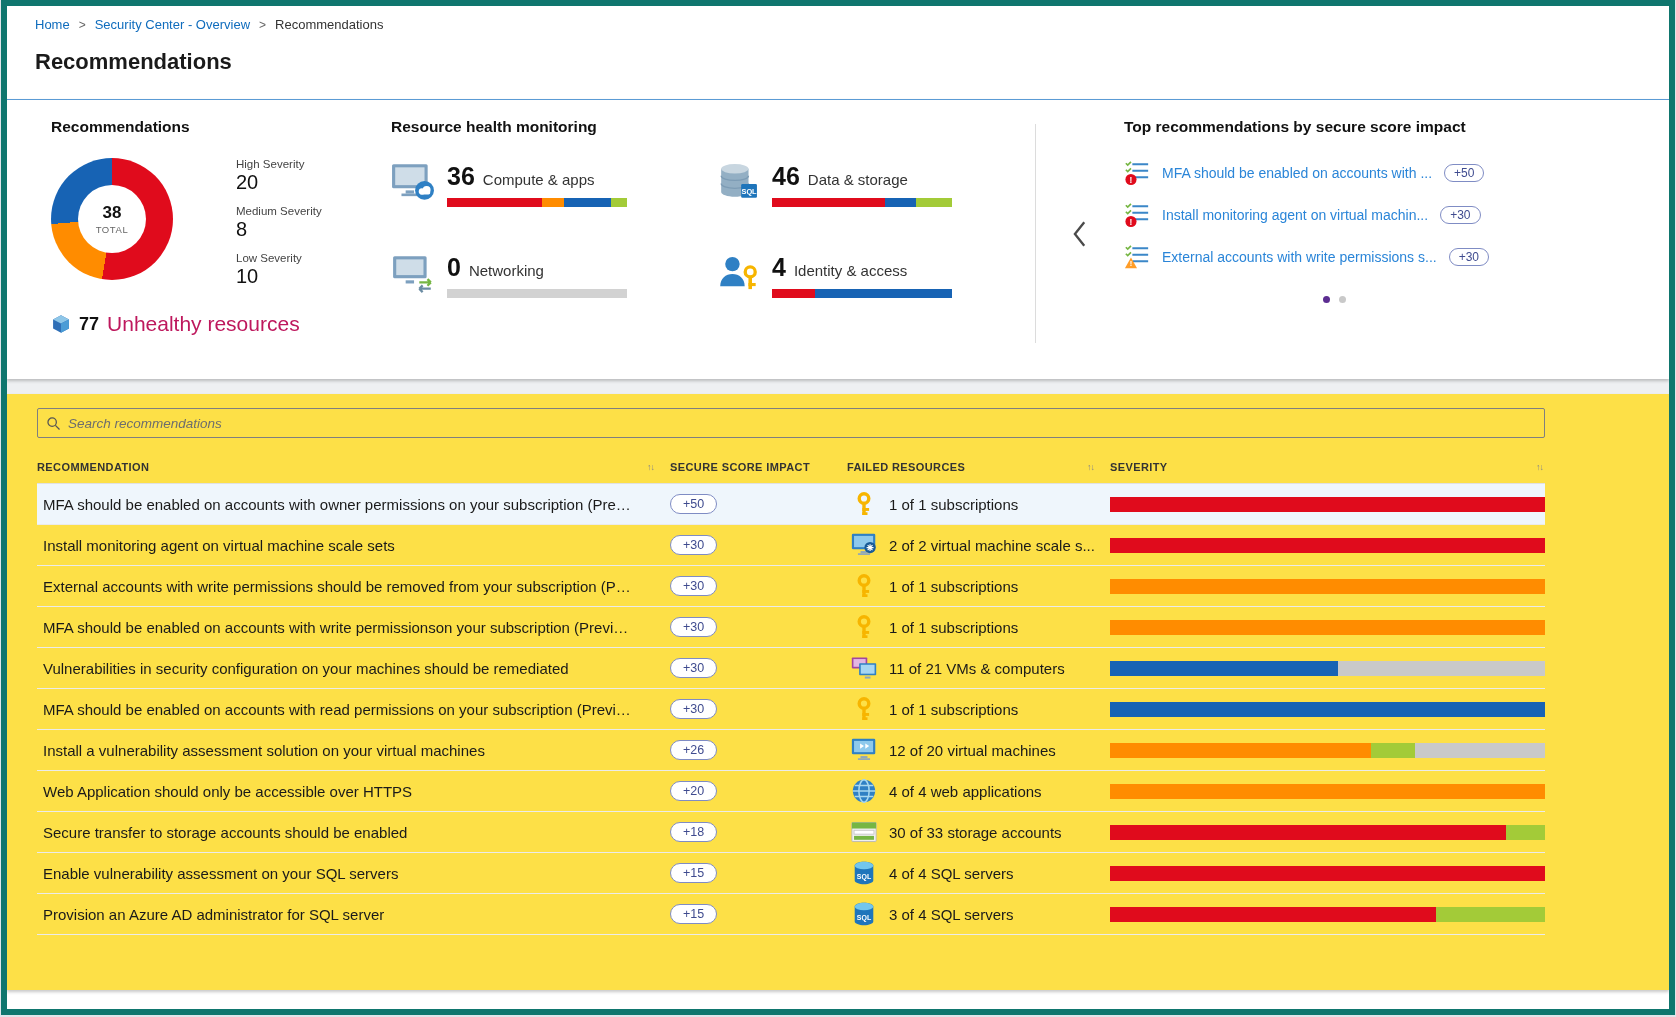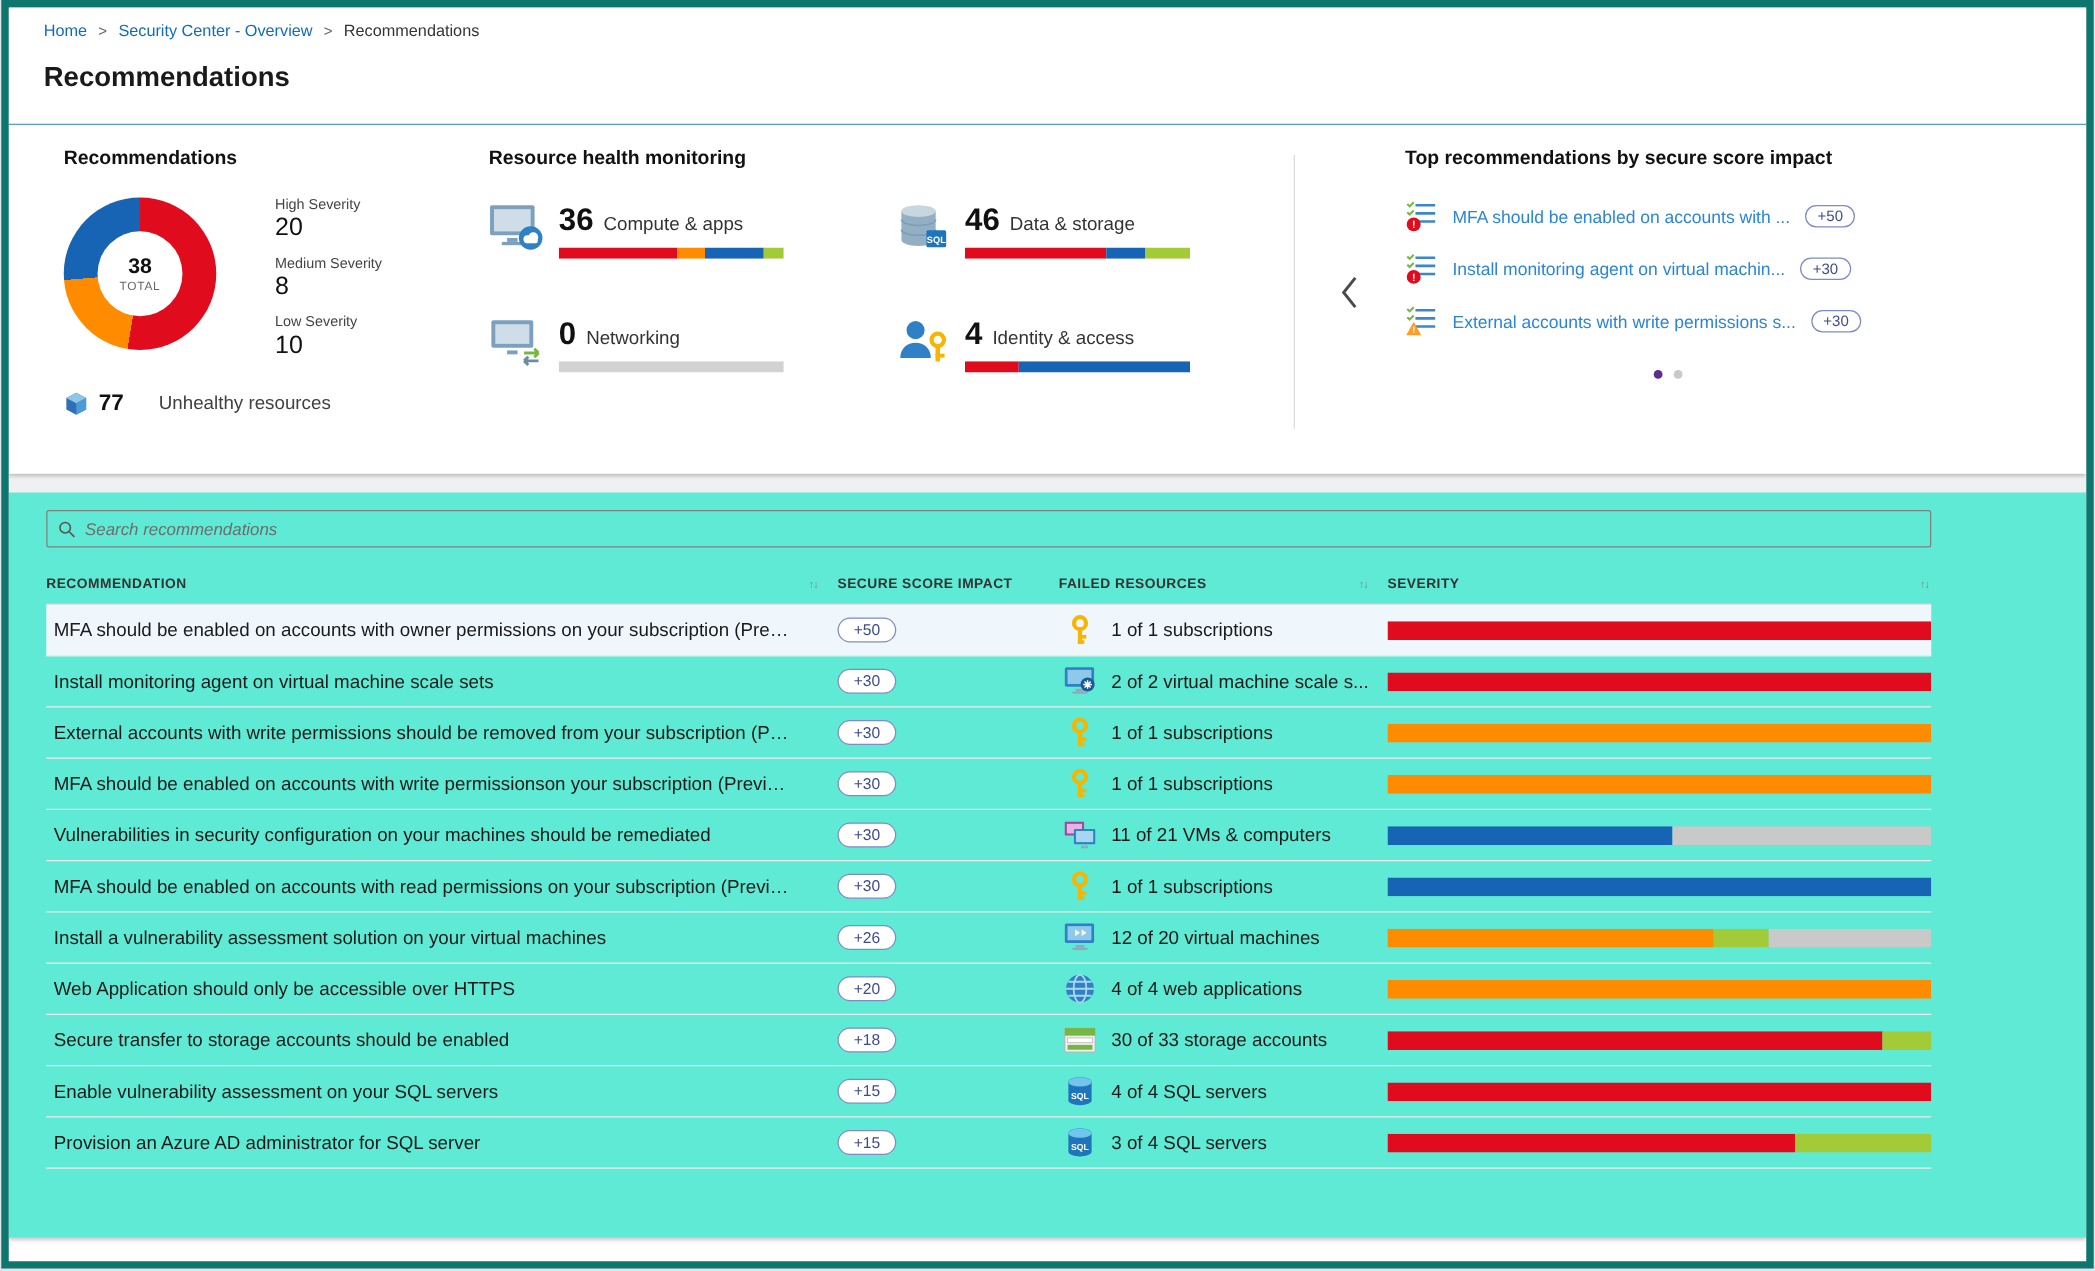--- a/index.html
+++ b/index.html
@@ -21,29 +21,29 @@
   .dash { background: #fff; display: flex; padding: 18px 28px 0; height: 280px; border-top: 1px solid #5b9bd5; box-shadow: 0 2px 3px rgba(0,0,0,.22); position: relative; }
   .sec-title { font-size: 15.5px; font-weight: 700; color: #111; }
 
   .sec-a { width: 352px; padding-left: 16px; }
   .donut-row { display: flex; margin-top: 22px; gap: 34px; }
   .donut { width: 122px; height: 122px; border-radius: 50%; position: relative; flex: none; }
   .donut-hole { position: absolute; inset: 27px; background: #fff; border-radius: 50%; display: flex; flex-direction: column; align-items: center; justify-content: center; }
   .donut-total { font-size: 17px; font-weight: 700; color: #111; }
   .donut-total-label { font-size: 9.5px; color: #666; letter-spacing: .6px; margin-top: 1px; }
   .legend { display: flex; flex-direction: column; gap: 9px; }
-  .leg-item { display: flex; gap: 8px; }
+  .leg-item { display: flex; gap: 24px; }
   .leg-chip { width: 5px; height: 38px; flex: none; }
   .leg-label { font-size: 11.5px; color: #444; }
   .leg-value { font-size: 20px; color: #111; margin-top: 1px; }
   .unhealthy { margin-top: 22px; display: flex; align-items: center; gap: 8px; }
   .cube { width: 20px; height: 20px; display: inline-flex; }
   .cube svg { width: 100%; height: 100%; }
   .unh-value { font-size: 18px; font-weight: 700; color: #111; }
-  .unh-label { font-size: 15px; color: #404040; margin-left: 20px; }
+  .unh-label { font-size: 21px; color: #be185d; }
 
   .sec-b { width: 648px; padding-left: 4px; }
   .rh-grid { display: grid; grid-template-columns: 325px 325px; row-gap: 46px; margin-top: 26px; }
   .rh-item { display: flex; gap: 12px; cursor: pointer; }
   .rh-icon { width: 44px; height: 40px; flex: none; display: inline-flex; }
   .rh-icon svg { width: 100%; height: 100%; }
   .rh-line { display: flex; align-items: baseline; gap: 8px; }
   .rh-value { font-size: 25px; font-weight: 700; color: #111; }
   .rh-label { font-size: 15px; color: #333; }
   .bar { display: flex; height: 9px; width: 180px; margin-top: 7px; overflow: hidden; }
@@ -61,21 +61,21 @@
   .tr-link { font-size: 14px; color: var(--link_light, #2a85d8); text-decoration: none; white-space: nowrap; overflow: hidden; text-overflow: ellipsis; max-width: 298px; }
   .dots { display: flex; gap: 9px; justify-content: center; width: 420px; margin-top: 26px; }
   .dot { width: 7px; height: 7px; border-radius: 50%; background: #c9c9c9; cursor: pointer; }
   .dot.active { background: var(--active_dot, #5c2d91); }
 
   .pill { display: inline-block; border: 1px solid var(--pill_border, #7f8cc4); color: var(--pill_text, #3f4b8f); border-radius: 12px; padding: 2px 12px; font-size: 12.5px; text-align: center; min-width: 44px; background: #fff; }
   .pill-sm { padding: 1px 9px; font-size: 12px; min-width: 38px; }
 
   
   .gap { height: 15px; background: #eef0f2; }
-  .table-panel { background: #5eead4; padding: 14px 30px 46px; box-shadow: 0 2px 3px rgba(0,0,0,.22); min-height: 596px; }
+  .table-panel { background: #fde047; padding: 14px 30px 46px; box-shadow: 0 2px 3px rgba(0,0,0,.22); min-height: 596px; }
   .table-inner { width: 1508px; }
   .searchbox { width: 1508px; height: 30px; border: 1px solid #7f7f7f; border-radius: 2px; display: flex; align-items: center; padding: 0 8px; gap: 7px; }
   .s-icon { width: 15px; height: 15px; display: inline-flex; flex: none; }
   .s-icon svg { width: 100%; height: 100%; }
   .searchbox input { border: none; outline: none; flex: 1; font-size: 13.5px; font-family: "Liberation Sans", sans-serif; color: #333; background: transparent; }
   .searchbox input::placeholder { font-style: italic; color: #6d6d6d; }
 
   .thead { display: flex; align-items: center; margin-top: 12px; border-bottom: 1px solid #e1e1e1; height: 34px; }
   .hcell { display: flex; align-items: center; font-size: 11px; font-weight: 700; letter-spacing: .4px; color: #333; cursor: pointer; }
   .sort { margin-left: auto; margin-right: 16px; color: #888; font-size: 9px; letter-spacing: -1px; }

